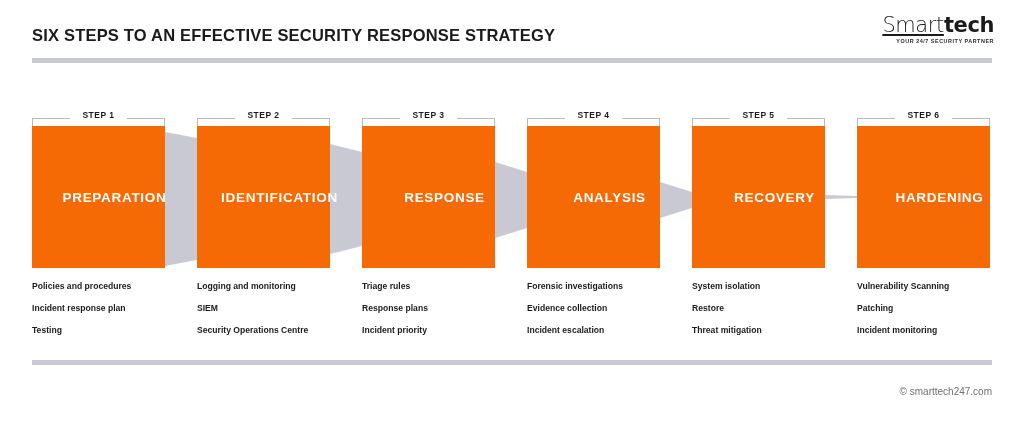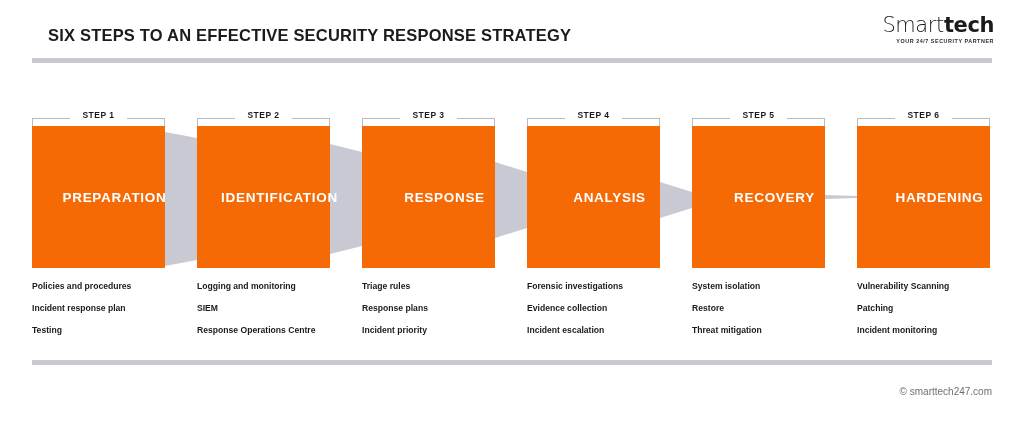--- a/index.html
+++ b/index.html
@@ -19,39 +19,39 @@
   
   .page-title {
     position: absolute;
     left: 32px;
     top: 26px;
     font-size: 16.5px;
     font-weight: bold;
     letter-spacing: 0.2px;
     color: #1b1b1b;
     white-space: nowrap;
-    margin-left: 16px;
   }
 
   .logo {
     position: absolute;
     right: 30px;
     top: 14px;
     text-align: right;
     line-height: 1;
   }
   .logo-word {
     font-size: 21px;
     color: #1b1b1b;
     letter-spacing: -0.4px;
     white-space: nowrap;
   }
   .logo-smart {
     font-weight: 300;
     font-family: "DejaVu Sans", sans-serif;
+    text-decoration: underline;
   }
   .logo-tech {
     font-weight: bold;
     font-family: "DejaVu Sans", sans-serif;
     text-align: right;
   }
   .logo-tagline {
     margin-top: 3px;
     font-size: 5.4px;
     font-weight: bold;
@@ -228,21 +228,21 @@
         <span class="bline bline-r"></span>
         <span class="btick btick-r"></span>
         <span class="step-label">STEP 2</span>
       </div>
       <div class="step-box">
         <span class="step-box-title">IDENTIFICATION</span>
       </div>
       <div class="step-bullets">
         <div class="bullet">Logging and monitoring</div>
         <div class="bullet">SIEM</div>
-        <div class="bullet">Response Operations Centre</div>
+        <div class="bullet">Security Operations Centre</div>
       </div>
     </div>
     <div class="step" style="left: 362px;">
       <div class="step-bracket">
         <span class="btick btick-l"></span>
         <span class="bline bline-l"></span>
         <span class="bline bline-r"></span>
         <span class="btick btick-r"></span>
         <span class="step-label">STEP 3</span>
       </div>

